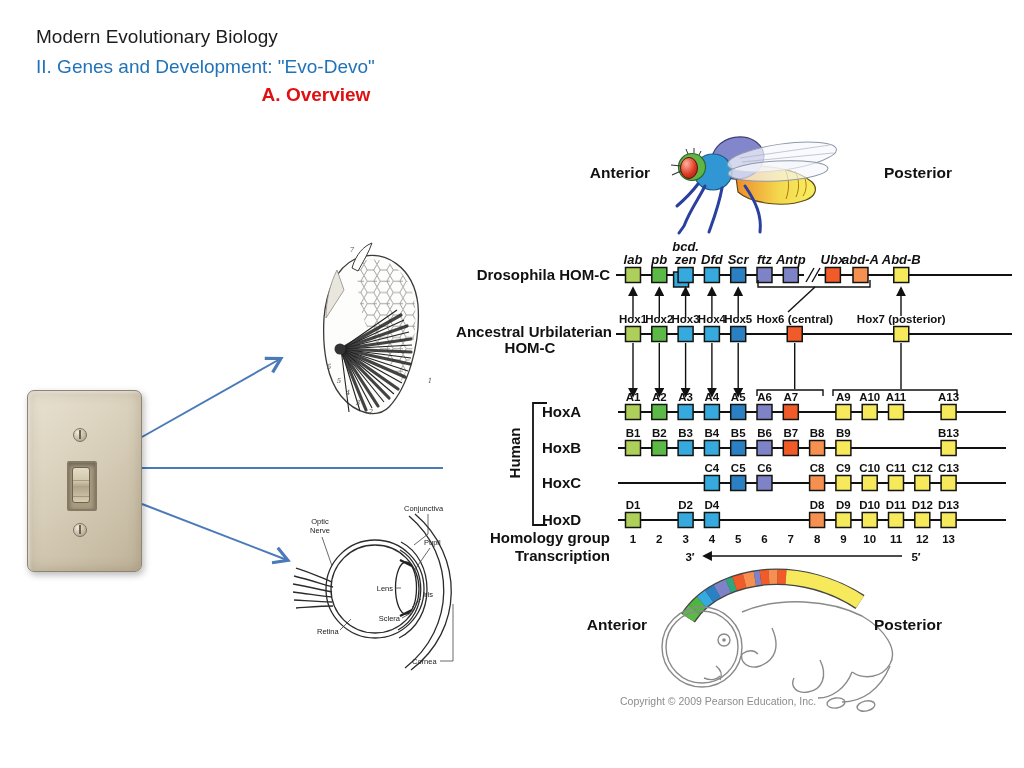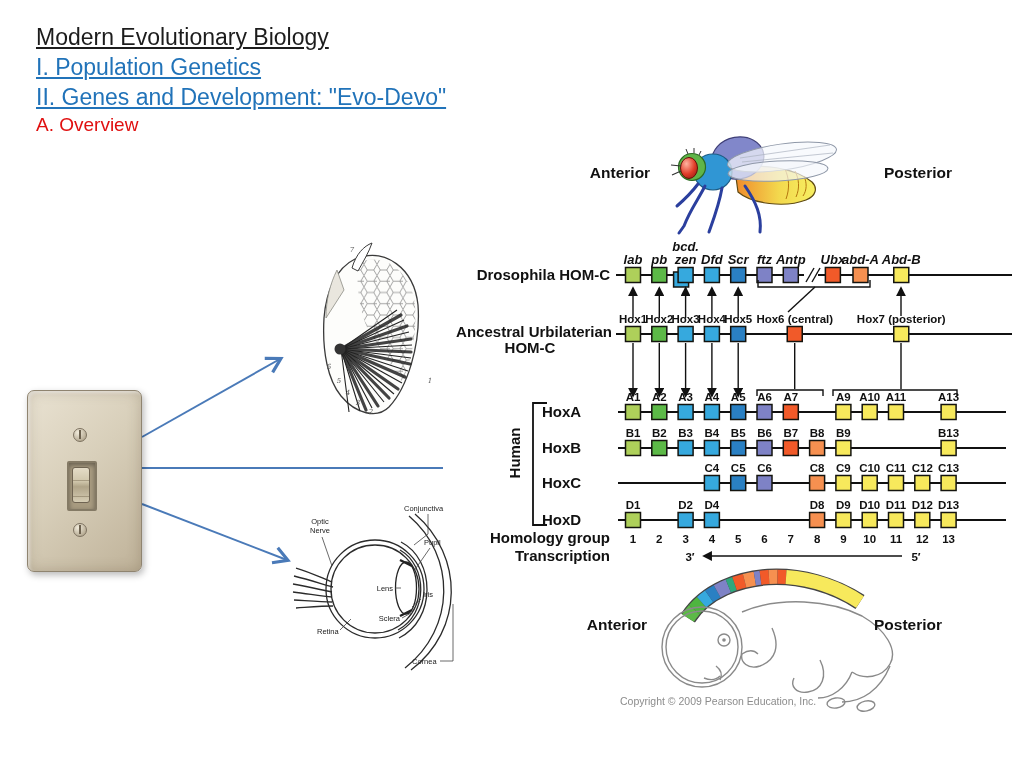--- a/index.html
+++ b/index.html
@@ -3,23 +3,23 @@
 <meta charset="utf-8">
 <style>
   :root{
     --heading-blue:#2173b9; --emphasis-red:#e01010; --text-black:#1c1c1c;
     --connector-blue:#4a7ab8; --copyright-gray:#8c8c8c;
   }
   html,body{margin:0;padding:0;background:#fff;}
   .slide{position:relative;width:1024px;height:768px;background:#ffffff;overflow:hidden;
          font-family:"Liberation Sans",sans-serif;}
   .titles{position:absolute;left:36px;top:22px;width:560px;}
-  .t-line{font-size:23px;line-height:30px;color:var(--text-black);text-decoration:underline;}
+  .t-line{font-size:19px;line-height:30px;color:var(--text-black);}
   .t-blue{color:var(--heading-blue);}
-  .t-sub{font-size:19px;line-height:26px;font-weight:normal;color:var(--emphasis-red);}
+  .t-sub{font-size:19px;line-height:26px;font-weight:bold;color:var(--emphasis-red);text-align:center;}
   
   .switch-plate{position:absolute;left:27px;top:390px;width:113px;height:180px;
     background:linear-gradient(135deg,#e9e2d2 0%,#d8cfba 45%,#bfb299 100%);
     border:1px solid #8f8470;border-radius:7px;
     box-shadow:inset 0 0 14px rgba(90,75,50,.25), inset 2px 2px 3px rgba(255,255,255,.6), 2px 3px 7px rgba(0,0,0,.28);}
   .screw{position:absolute;left:45px;width:12px;height:12px;border-radius:50%;
     background:radial-gradient(circle at 35% 30%,#f2ecdc,#a2957b);border:1px solid #7d7260;}
   .screw::after{content:"";position:absolute;left:5px;top:1px;width:1.5px;height:9px;background:#6c614e;}
   .screw.top{top:37px;} .screw.bottom{top:132px;}
   .toggle-recess{position:absolute;left:39px;top:70px;width:26px;height:46px;background:#a89b80;
@@ -47,21 +47,20 @@
   .embl{stroke:#8a8a8a;stroke-width:1.4;fill:none;}
   .cenum{font:italic 7px "DejaVu Serif",serif;fill:#555;}
 </style>
 </head>
 <body>
 
 <div class="slide">
 
   <div class="titles">
     <div class="t-line">Modern Evolutionary Biology</div>
-    <div class="t-line t-blue">I. Population Genetics</div>
     <div class="t-line t-blue">II. Genes and Development: "Evo-Devo"</div>
     <div class="t-sub">A. Overview</div>
   </div>
 
   <div class="switch-plate">
     <div class="screw top"></div>
     <div class="toggle-recess">
       <div class="toggle"></div>
     </div>
     <div class="screw bottom"></div>

